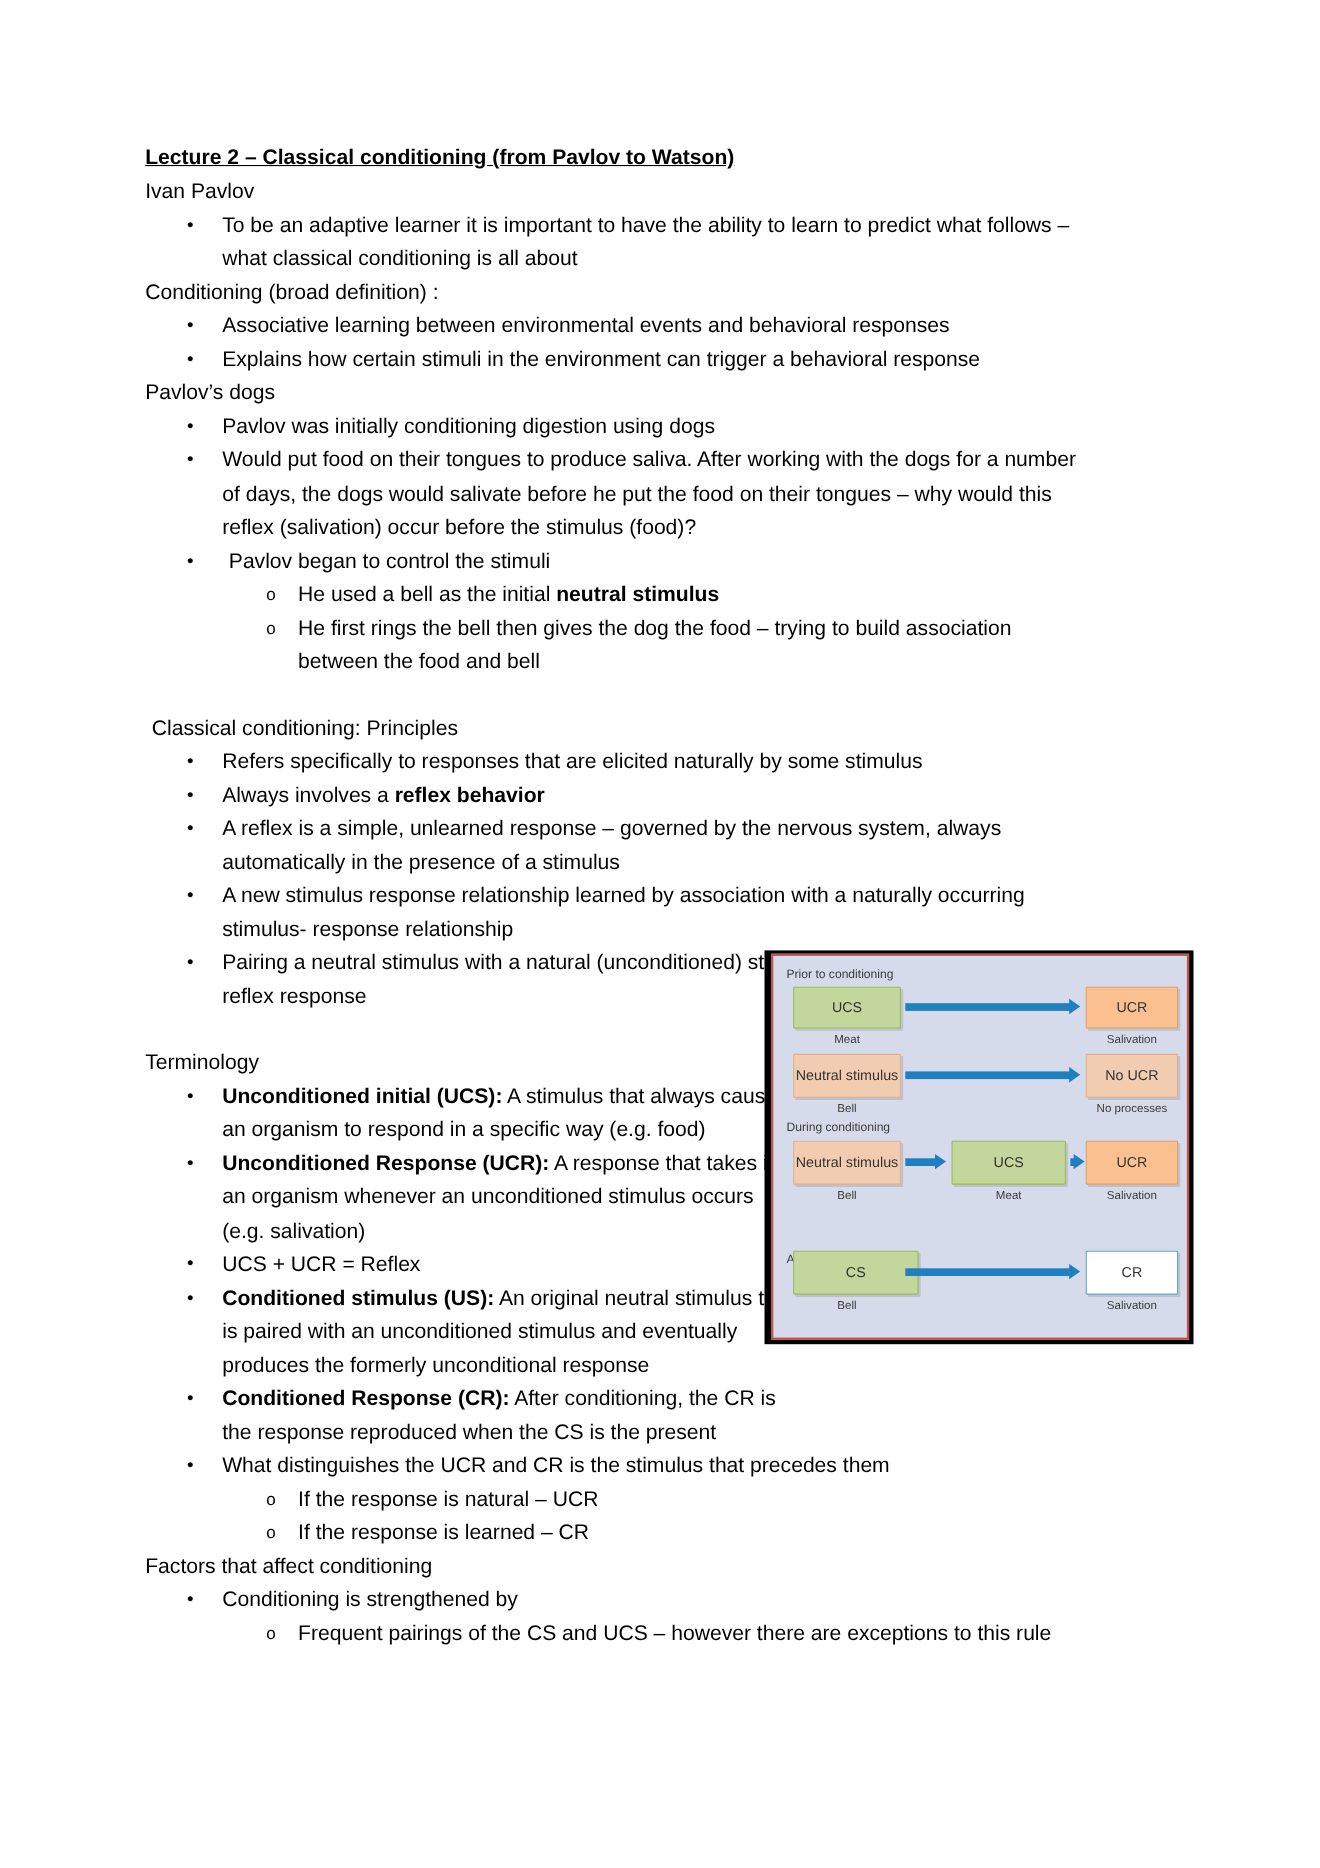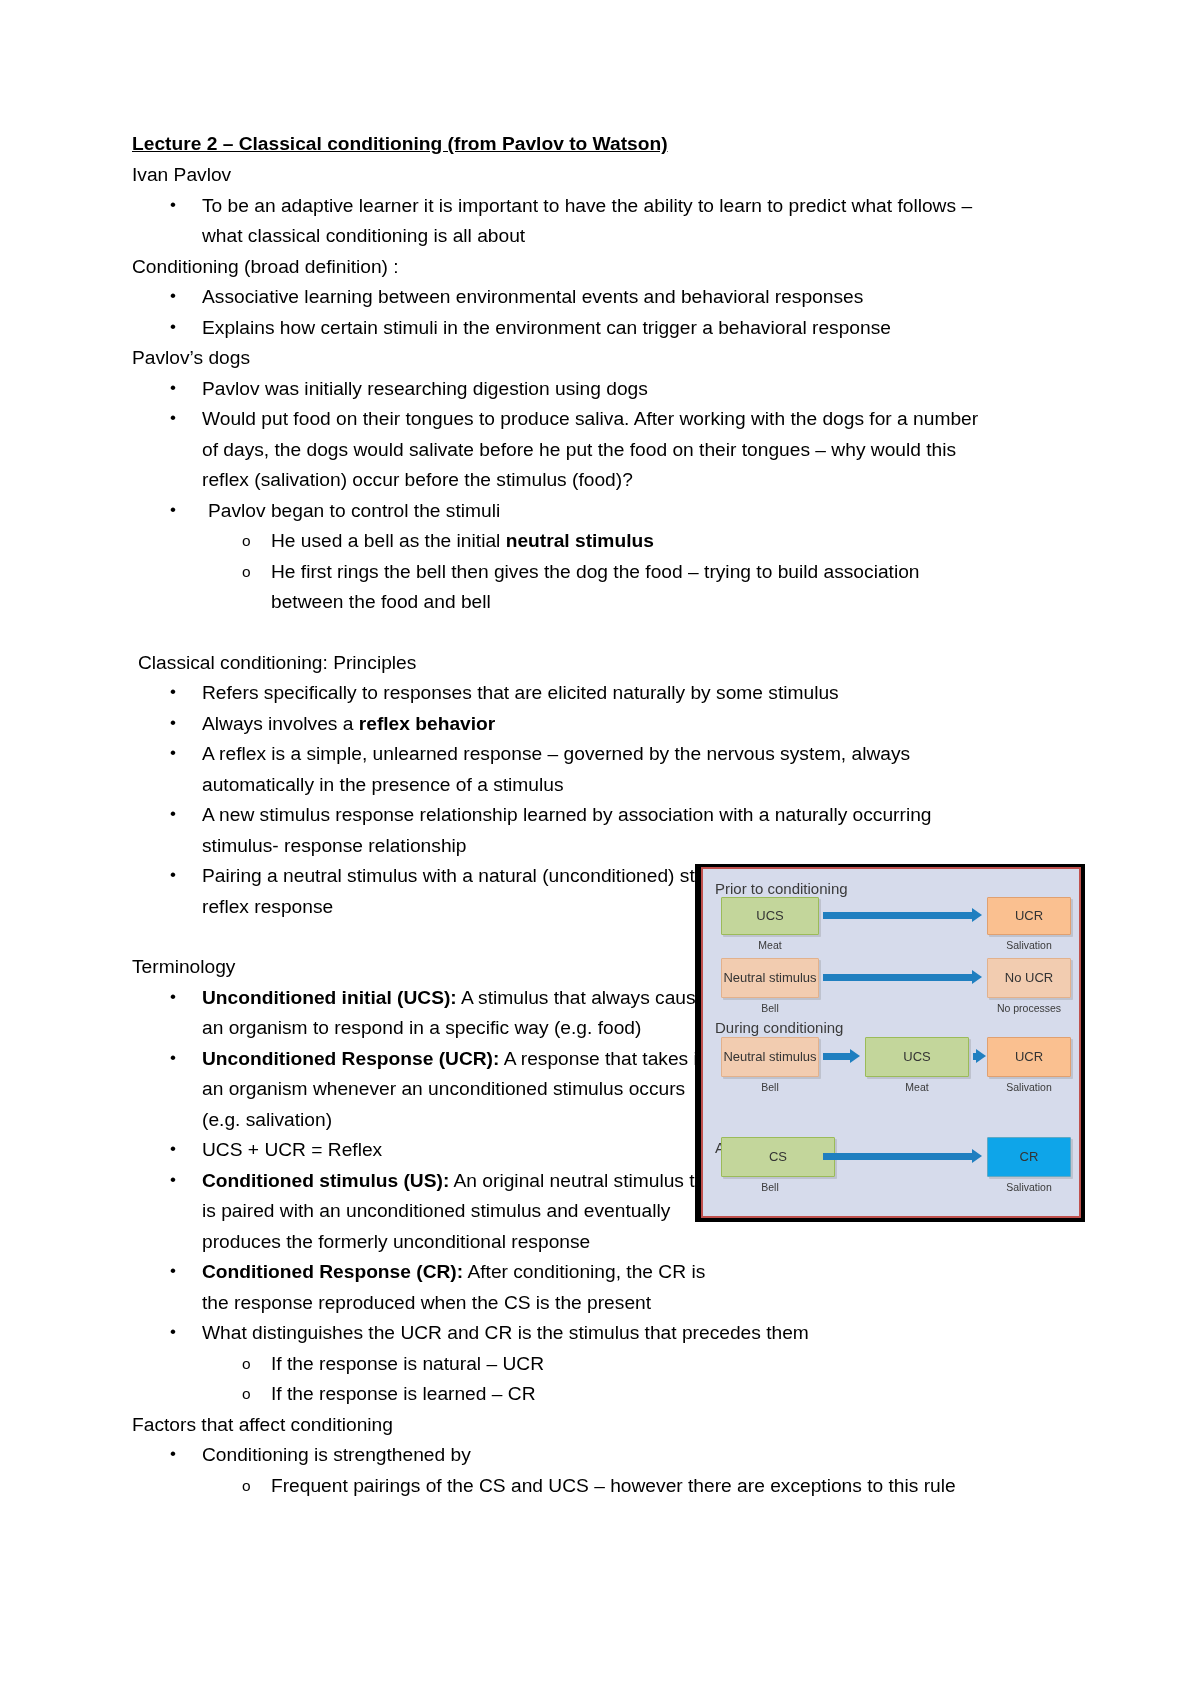--- a/index.html
+++ b/index.html
@@ -104,21 +104,21 @@
     position: relative;
     width: 100%;
     height: 100%;
     background: #d6dbeb;
     border: 2px solid #c0504d;
     box-sizing: border-box;
     overflow: hidden;
   }
   .sec-label {
     position: absolute;
-    font-size: 15px;
+    font-size: 11px;
     color: #3a3a3a;
     font-family: "Liberation Sans", sans-serif;
     white-space: nowrap;
   }
   .fbox {
     position: absolute;
     box-sizing: border-box;
     font-size: 13px;
     color: #333333;
     display: flex;
@@ -137,21 +137,21 @@
     background: #fac090;
     border: 1px solid #e0a070;
     box-shadow: 2px 2px 0 rgba(120,120,120,0.25);
   }
   .fbox.peach {
     background: #f2ccb0;
     border: 1px solid #e2b18c;
     box-shadow: 2px 2px 0 rgba(120,120,120,0.25);
   }
   .fbox.blue {
-    background: #0ea5e9;
+    background: #ffffff;
     border: 1px solid #5fa9c4;
     box-shadow: 2px 2px 0 rgba(120,120,120,0.25);
   }
   .fcap {
     position: absolute;
     font-size: 10.5px;
     color: #3a3a3a;
     text-align: center;
     white-space: nowrap;
   }
@@ -186,21 +186,21 @@
     </ul>
 
     <div class="plain">Conditioning (broad definition) :</div>
     <ul class="lvl1">
       <li>Associative learning between environmental events and behavioral responses</li>
       <li>Explains how certain stimuli in the environment can trigger a behavioral response</li>
     </ul>
 
     <div class="plain">Pavlov’s dogs</div>
     <ul class="lvl1">
-      <li>Pavlov was initially researching digestion using dogs</li>
+      <li>Pavlov was initially conditioning digestion using dogs</li>
       <li>Would put food on their tongues to produce saliva. After working with the dogs for a number of days, the dogs would salivate before he put the food on their tongues – why would this reflex (salivation) occur before the stimulus (food)?</li>
       <li class="nudge">Pavlov began to control the stimuli</li>
     </ul>
     <ul class="lvl2">
       <li><span>He used a bell as the initial </span><b>neutral stimulus</b></li>
       <li>He first rings the bell then gives the dog the food – trying to build association between the food and bell</li>
     </ul>
 
     <div class="spacer-lg"></div>
 

